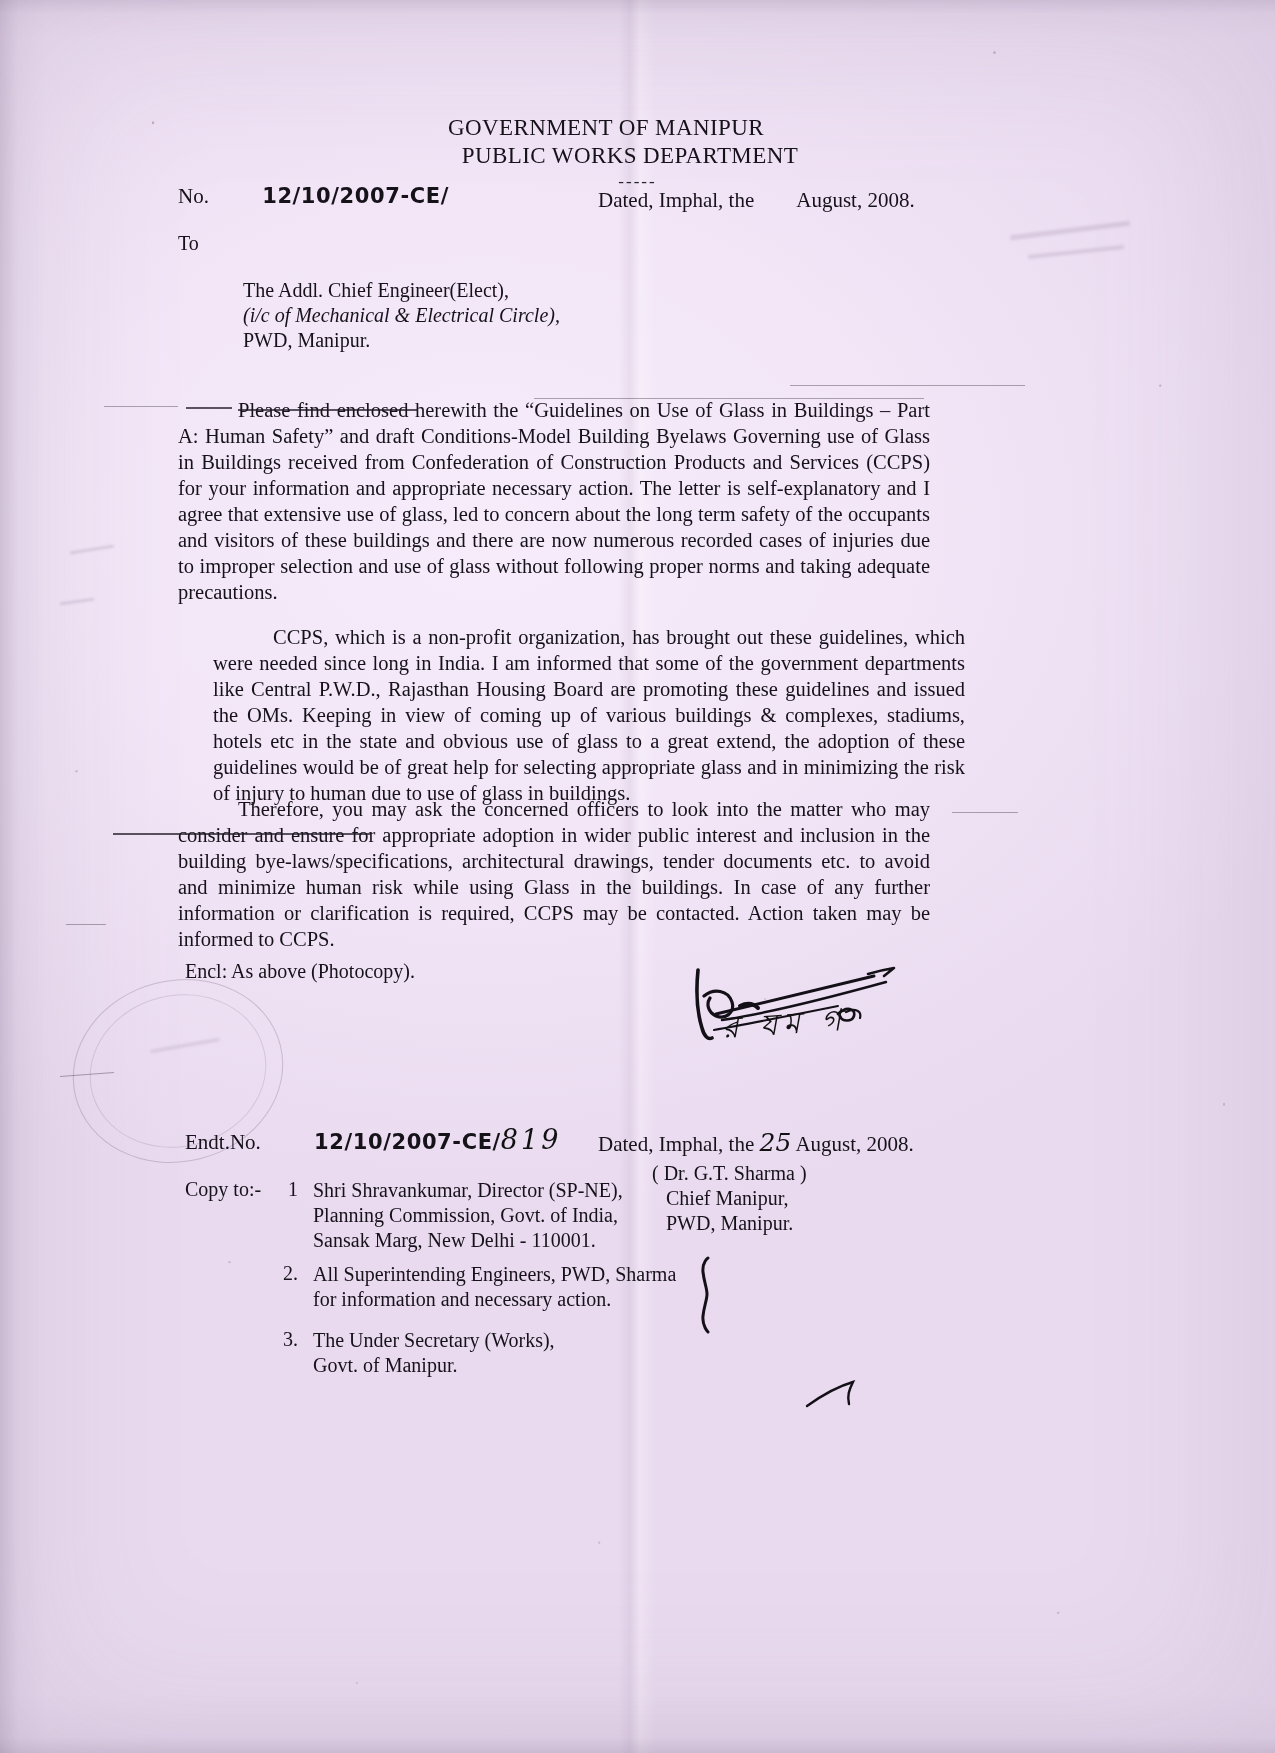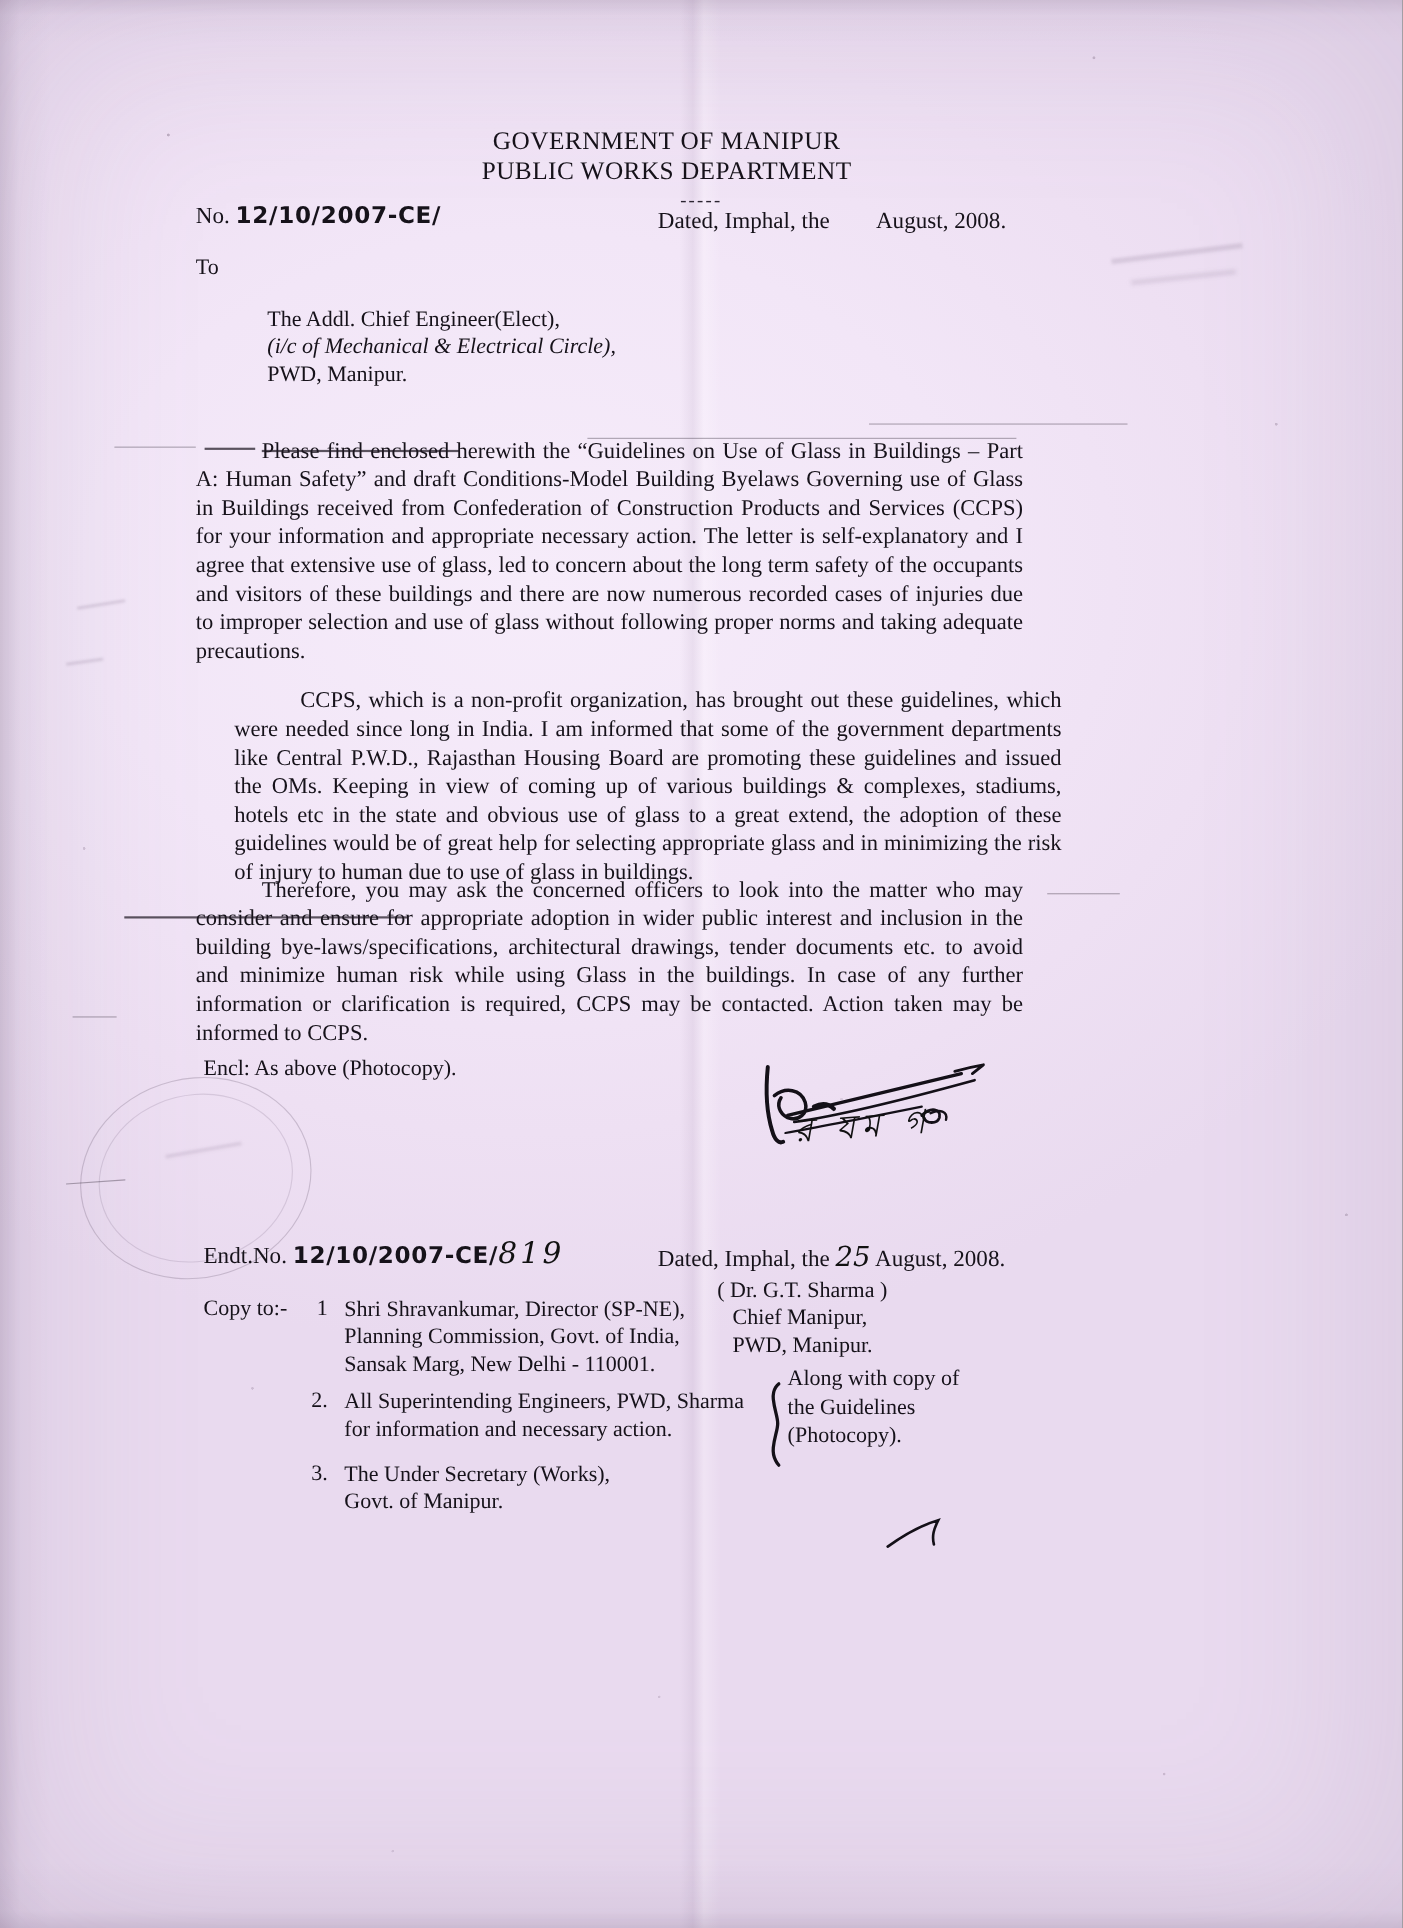--- a/index.html
+++ b/index.html
@@ -78,36 +78,37 @@
   
   .abs { position: absolute; }
 
   .org {
     width: 1212px;
     text-align: center;
     font-size: 23px;
     letter-spacing: .4px;
   }
   #org1 { top: 115px; }
-  #org2 { top: 143px; }
+  #org2 { top: 143px; padding-left: 24px; }
   #rule-dash {
     top: 172px;
     width: 1275px;
     text-align: center;
     font-size: 17px;
     letter-spacing: 2px;
     color: #2a2430;
   }
 
   #refno { left: 178px; top: 184px; font-size: 21px; }
   .stamped {
     font-family: "DejaVu Sans", sans-serif;
     font-weight: bold;
     font-size: 21px;
     letter-spacing: .6px;
+    margin-left: 48px;
   }
   #dateline { left: 598px; top: 188px; font-size: 21px; font-family: Liberation Serif, serif; }
   #dateline .gap { display: inline-block; width: 42px; }
 
   #to { left: 178px; top: 232px; font-size: 20px; }
 
   #addressee {
     left: 243px; top: 278px;
     font-size: 20px;
     line-height: 25px;
@@ -272,23 +273,18 @@
 
   <div class="cl-num" style="left:283px; top:1328px;">3.</div>
   <div class="cl-txt" style="left:313px; top:1328px;">
     <div>The Under Secretary (Works),</div>
     <div>Govt. of Manipur.</div>
   </div>
 
   <svg class="sig" width="20" height="78" viewBox="0 0 20 78" style="left:698px; top:1256px;">
     <path d="M10 2 C10 2, 4 6, 5 16 C6 26, 9 32, 9 38 C9 44, 6 50, 5 60 C4 70, 10 76, 10 76" fill="none" stroke="#141018" stroke-width="3" stroke-linecap="round"></path>
   </svg>
-  <div class="abs" id="along">
-    <div>Along with copy of</div>
-    <div>the Guidelines</div>
-    <div>(Photocopy).</div>
-  </div>
 
   <svg class="sig" width="60" height="36" viewBox="0 0 60 36" style="left:805px; top:1378px;">
     <path d="M2 28 C16 18, 34 8, 48 4 C44 12, 42 18, 44 26" fill="none" stroke="#141018" stroke-width="2.4" stroke-linecap="round"></path>
   </svg>
 
 </div>
 
 </body></html>

